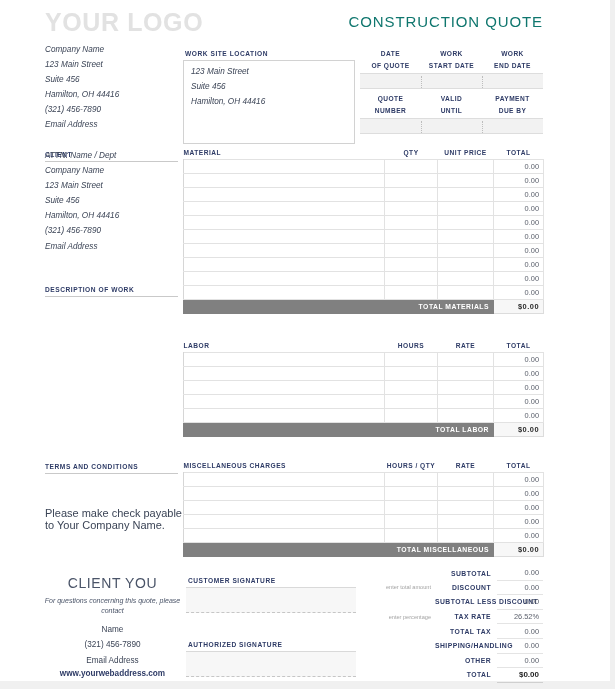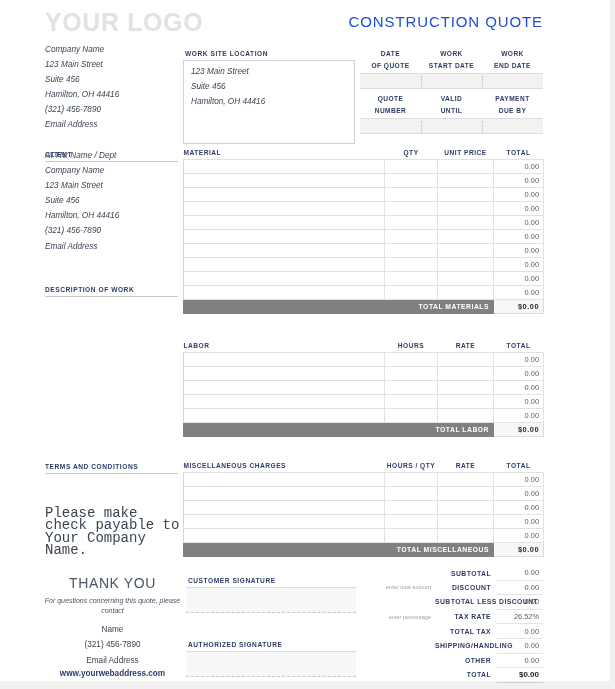--- a/index.html
+++ b/index.html
@@ -22,21 +22,21 @@
   #logo{
     left:45px;top:8px;
     font-size:25px;font-weight:bold;letter-spacing:0.6px;
     color:#e2e2e2;
     line-height:28px;
   }
   #doc-title{
     left:330px;top:13px;width:213px;
     text-align:right;
     font-size:15px;letter-spacing:0.9px;
-    color:#1d4ed8;
+    color:#0f766e;
     line-height:18px;
   }
 
   
   .sect-head{
     font-size:6.6px;font-weight:bold;letter-spacing:0.55px;
     color:#2e3b66;
     text-transform:uppercase;
     white-space:nowrap;
   }
@@ -50,21 +50,21 @@
 
   
   #company-block{left:45px;top:42px;width:135px;}
   #client-head{left:45px;top:151px;width:133px;}
   #client-rule{left:45px;top:161px;width:133px;}
   #client-block{left:45px;top:148px;width:140px;}
   #dow-head{left:45px;top:286px;width:133px;}
   #dow-rule{left:45px;top:296px;width:133px;}
   #terms-head{left:45px;top:463px;width:133px;}
   #terms-rule{left:45px;top:473px;width:133px;}
-  #terms-body{left:45px;top:507px;width:140px;font-size:14px;color:#3b4456;line-height:12.4px;font-family:Liberation Mono, monospace;}
+  #terms-body{left:45px;top:507px;width:140px;font-size:11px;color:#3b4456;line-height:12.4px;}
 
   
   #wsl-head{left:185px;top:50px;}
   #wsl-box{
     left:183px;top:60px;width:172px;height:84px;
     border:1px solid #d2d2d2;
     box-sizing:border-box;
   }
   #wsl-body{left:191px;top:64px;}
 
@@ -468,21 +468,21 @@
         </tr>
       </tbody>
     <tfoot>
       <tr class="totrow">
         <td colspan="3">TOTAL MISCELLANEOUS</td>
         <td class="totval">$0.00</td>
       </tr>
     </tfoot>
   </table>
 
-  <div class="abs" id="ty-title">THANK YOU</div>
+  <div class="abs" id="ty-title">CLIENT YOU</div>
   <div class="abs" id="ty-sub">For questions concerning this quote, please contact</div>
   <div class="abs" id="ty-lines">
     <div>Name</div>
     <div>(321) 456-7890</div>
     <div>Email Address</div>
   </div>
   <div class="abs" id="ty-web">www.yourwebaddress.com</div>
 
   <div class="abs sig-head" id="sig1-head">CUSTOMER SIGNATURE</div>
   <div class="abs sig-box" id="sig1-box"></div>

